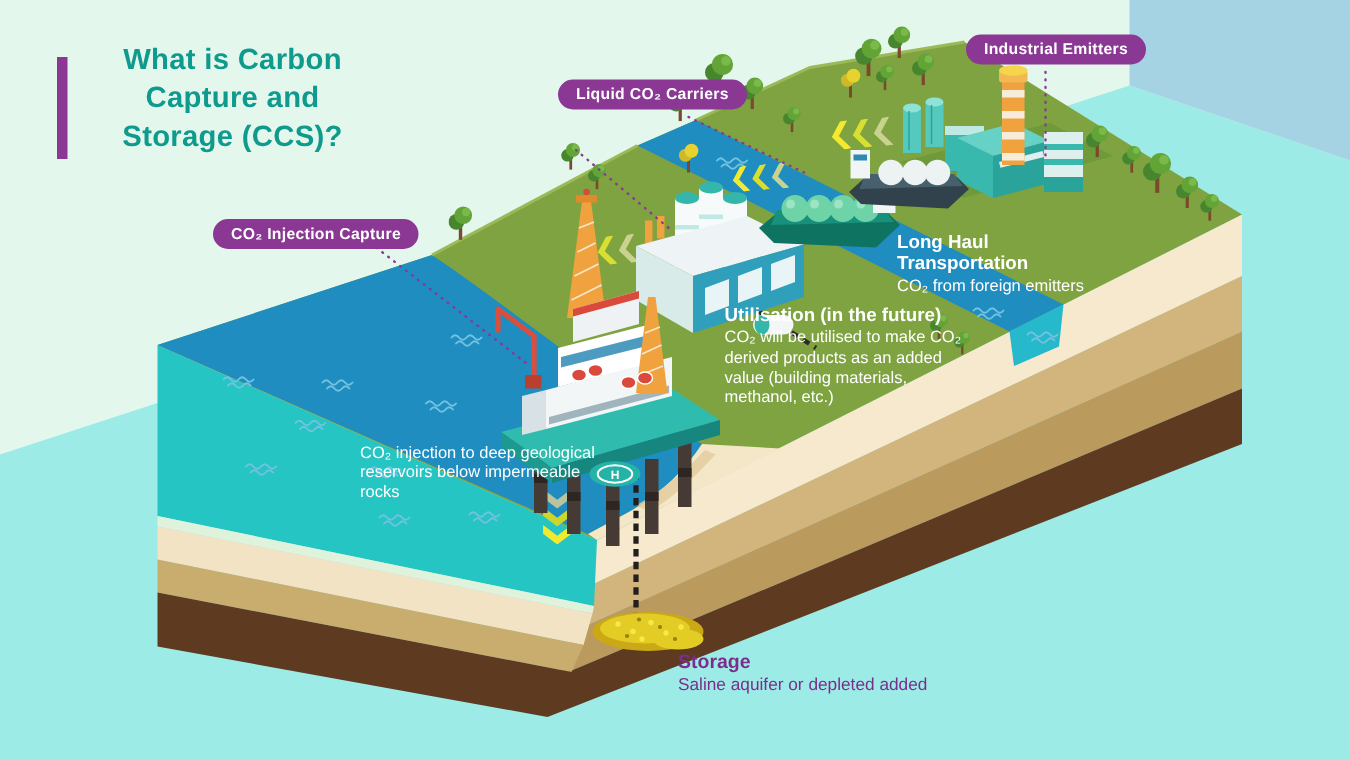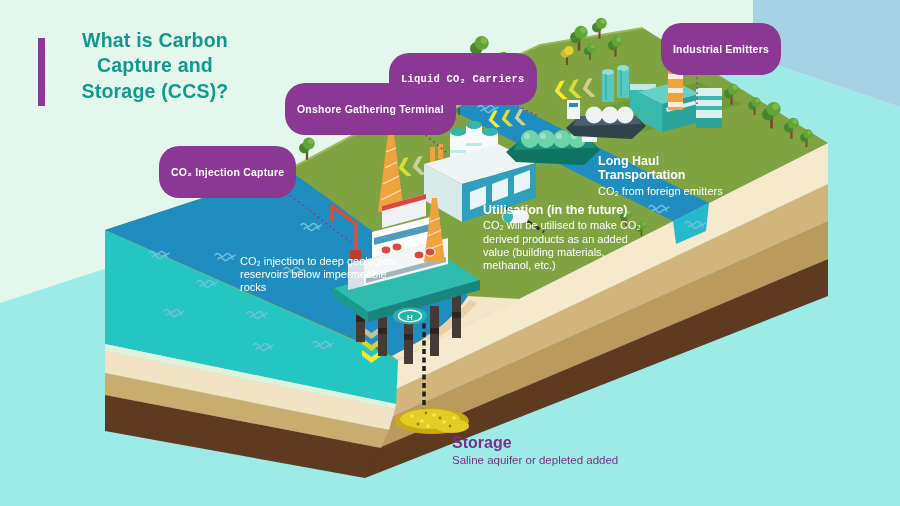--- a/index.html
+++ b/index.html
@@ -3,38 +3,38 @@
 <meta charset="utf-8">
 <style>
   html,body{margin:0;padding:0;background:#dfeee8;}
   #stage{position:relative;width:900px;height:506px;overflow:hidden;
          font-family:"Liberation Sans",sans-serif;background:#e4f7ed;}
   #scene-svg{position:absolute;left:0;top:0;}
   .title-bar{position:absolute;left:38px;top:38px;width:7px;height:68px;background:#8a3894;}
   .page-title{position:absolute;left:60px;top:28px;width:190px;
               font-size:19.5px;line-height:1.3;font-weight:bold;color:#0e9a8c;letter-spacing:.2px;text-align:center;}
   .pill{position:absolute;background:#8a3894;color:#fff;font-size:10.5px;font-weight:bold;
-        padding:20px 12px;border-radius:20px;white-space:nowrap;letter-spacing:.2px;margin-left:17px;}
+        padding:4px 12px;border-radius:20px;white-space:nowrap;letter-spacing:.2px;}
   .pill-injection{left:142px;top:146px;}
   .pill-terminal{left:268px;top:83px;}
-  .pill-carriers{left:372px;top:53px;font-family:Liberation Mono, monospace;}
+  .pill-carriers{left:372px;top:53px;}
   .pill-emitters{left:644px;top:23px;}
   .anno{position:absolute;color:#ffffff;}
   .anno .hd{font-size:12.5px;font-weight:bold;line-height:1.15;margin:0 0 2px 0;}
   .anno .bd{font-size:11px;line-height:1.2;margin:0;}
   .anno-capture{left:680px;top:120px;width:150px;}
   .anno-capture .bd{width:140px;}
   .anno-longhaul{left:598px;top:154px;width:180px;}
   .anno-longhaul .hd{width:118px;}
   .anno-utilisation{left:483px;top:203px;width:175px;}
   .anno-utilisation .bd{width:162px;}
   .anno-sequestration{left:240px;top:255px;width:170px;}
-  .anno-sequestration .bd{width:158px;}
+  .anno-sequestration .bd{width:158px;margin-top:41px;}
   .anno-storage{left:452px;top:434px;width:240px;color:#7b2d8b;}
-  .anno-storage .hd{font-size:16px;}
+  .anno-storage .hd{font-size:13px;}
   .anno-storage .bd{font-size:11.5px;}
 </style>
 </head>
 <body>
 
 <div id="stage">
 
   <svg id="scene-svg" width="900" height="506" viewBox="0 0 900 506">
     <defs>
       <symbol id="treeG" viewBox="0 0 14 22">
@@ -312,21 +312,20 @@
       <path d="M384,100 L447,153"></path>
       <path d="M459,78 L536,115"></path>
       <path d="M697,48 L697,106"></path>
     </g>
   </svg>
 
   <div class="title-bar"></div>
   <div class="page-title">What is Carbon Capture and Storage (CCS)?</div>
 
   <div class="pill pill-injection">CO₂ Injection Capture</div>
-  <div class="pill pill-terminal">Onshore Gathering Terminal</div>
   <div class="pill pill-carriers">Liquid CO₂ Carriers</div>
   <div class="pill pill-emitters">Industrial Emitters</div>
 
   <div class="anno anno-longhaul">
     <p class="hd">Long Haul Transportation</p>
     <p class="bd">CO₂ from foreign emitters</p>
   </div>
   <div class="anno anno-utilisation">
     <p class="hd">Utilisation (in the future)</p>
     <p class="bd">CO₂ will be utilised to make CO₂ derived products as an added value (building materials, methanol, etc.)</p>

